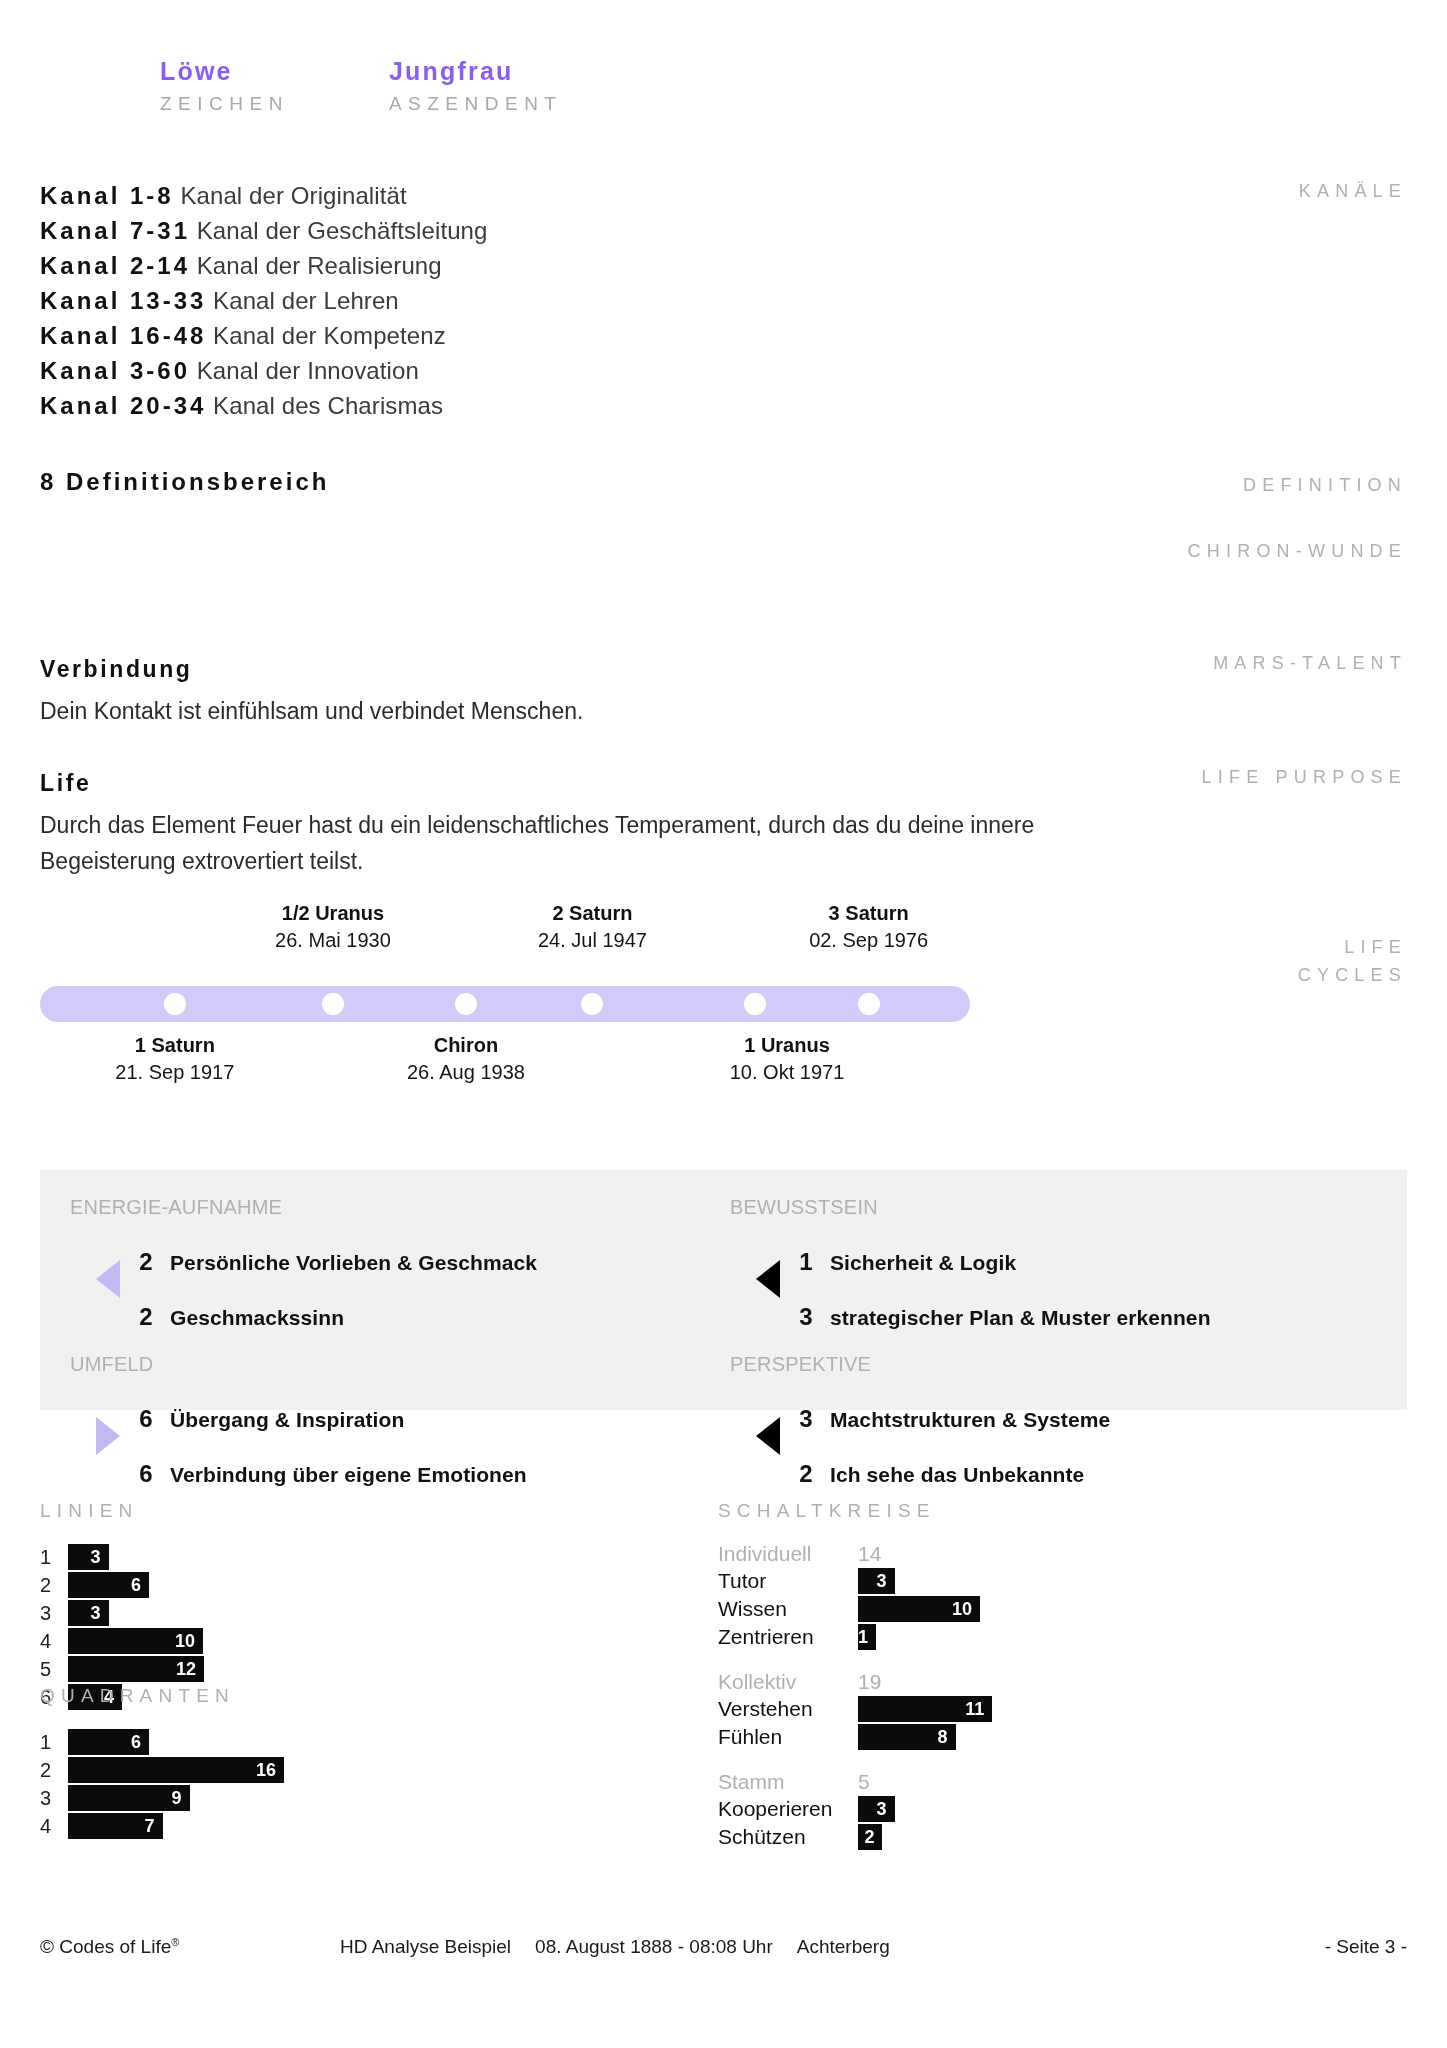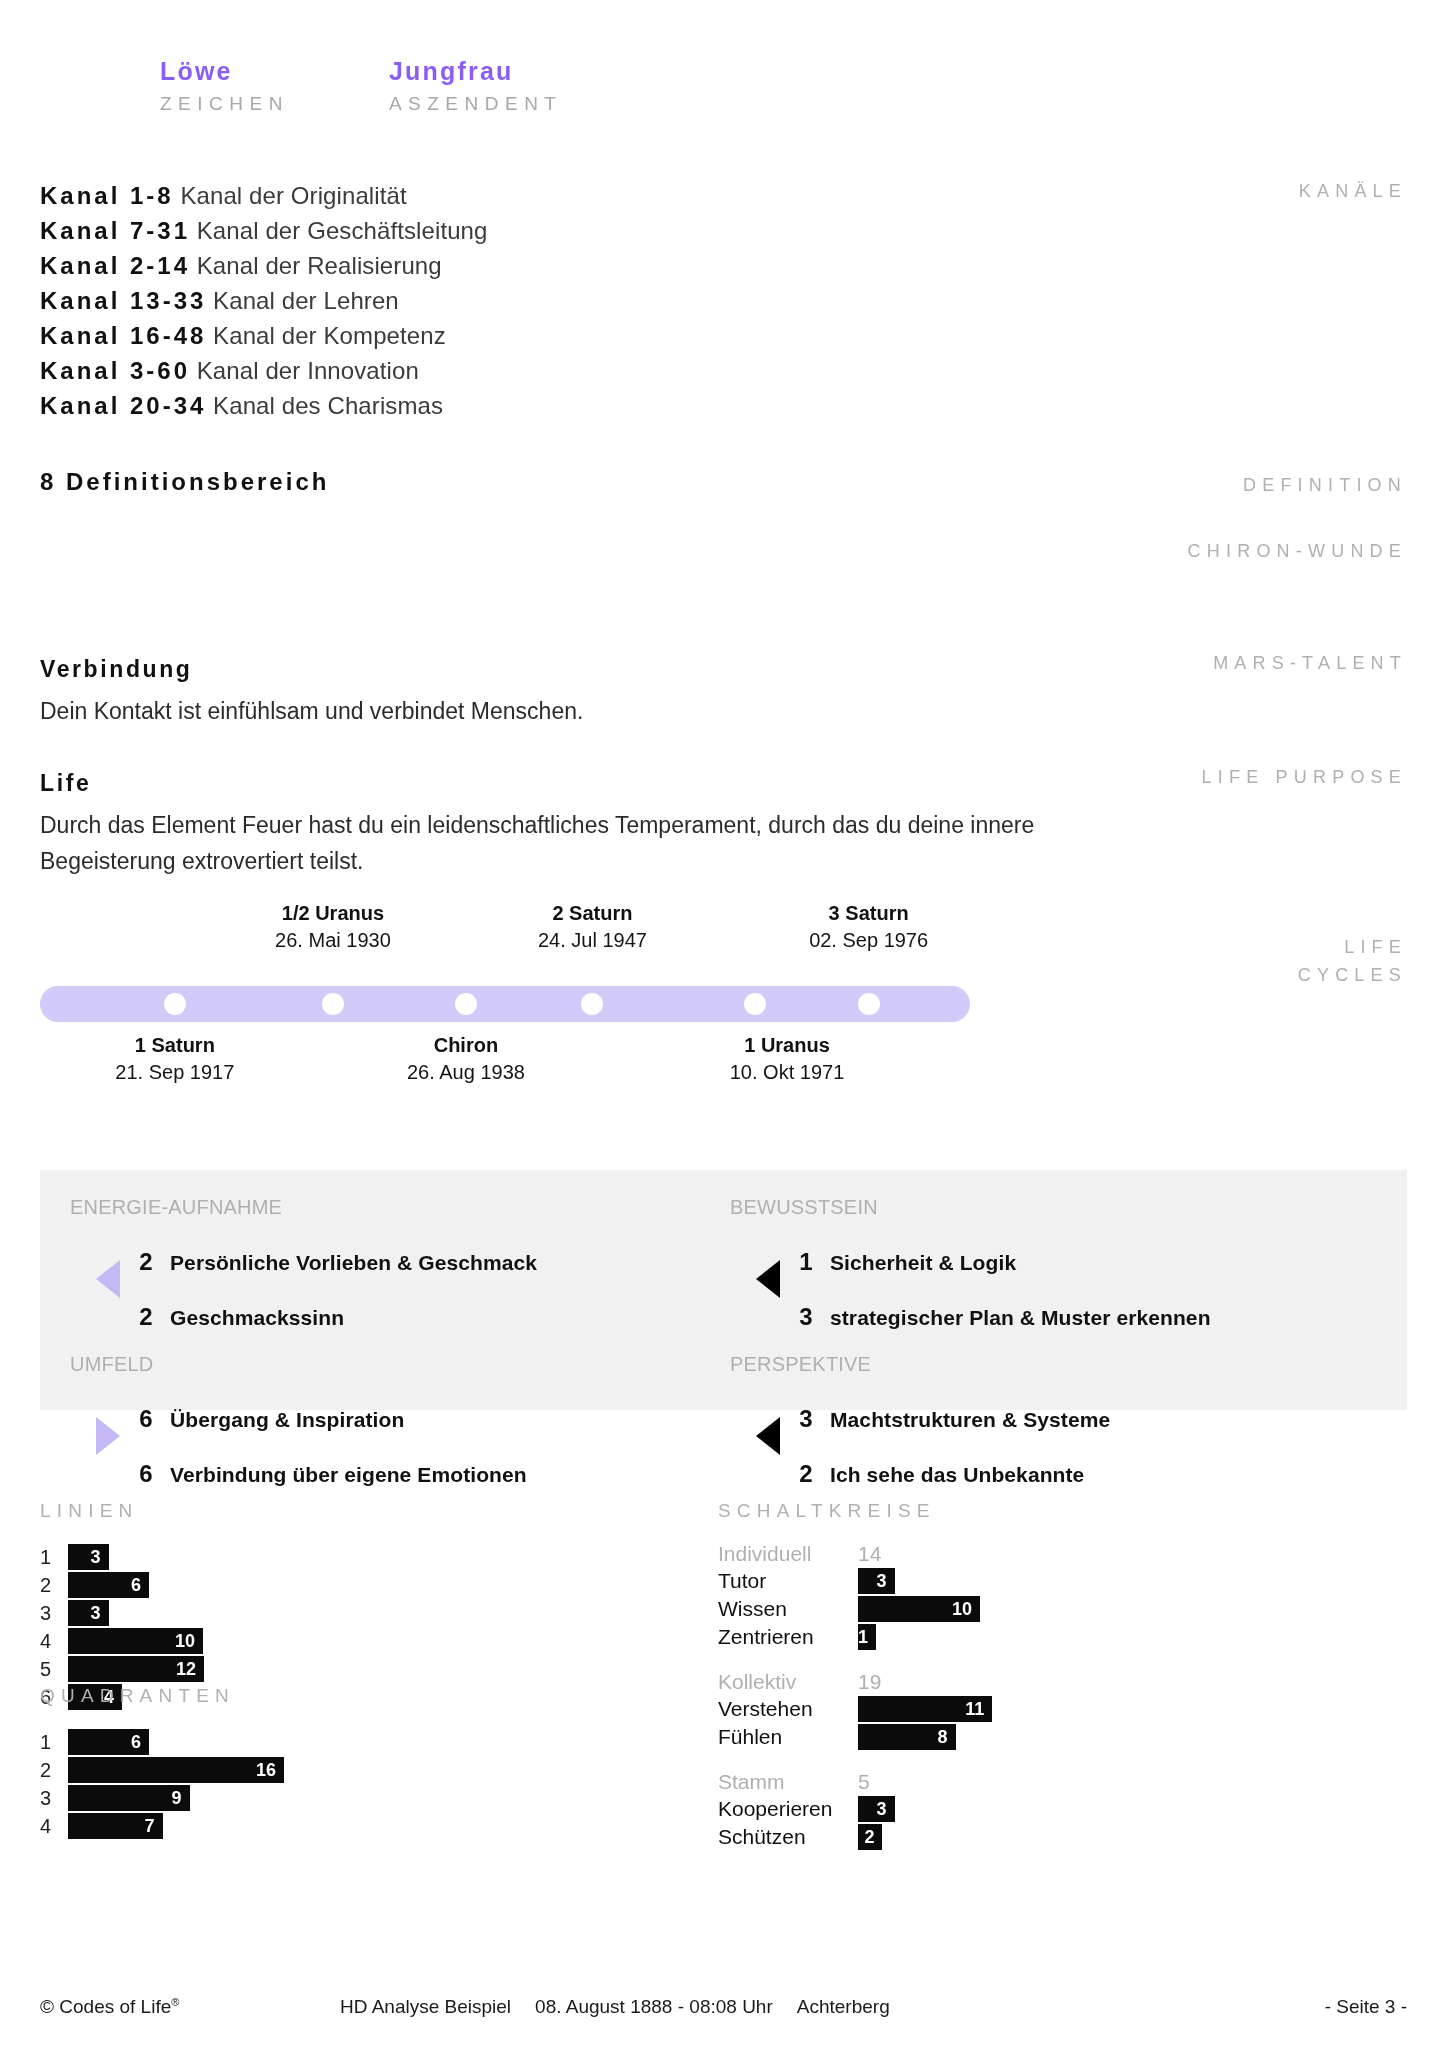--- a/index.html
+++ b/index.html
@@ -254,21 +254,21 @@
     width: 140px;
     font-size: 21px;
     color: #111;
   }
 
   
   .footer {
     position: absolute;
     left: 40px;
     right: 40px;
-    top: 1996px;
+    top: 1936px;
     font-size: 19px;
     color: #1a1a1a;
     display: flex;
     align-items: baseline;
   }
   .footer-left { width: 300px; }
   .footer-center { flex: 1; display: flex; gap: 24px; }
   .footer-right { text-align: right; }
   sup { font-size: 11px; vertical-align: super; }
 </style>

